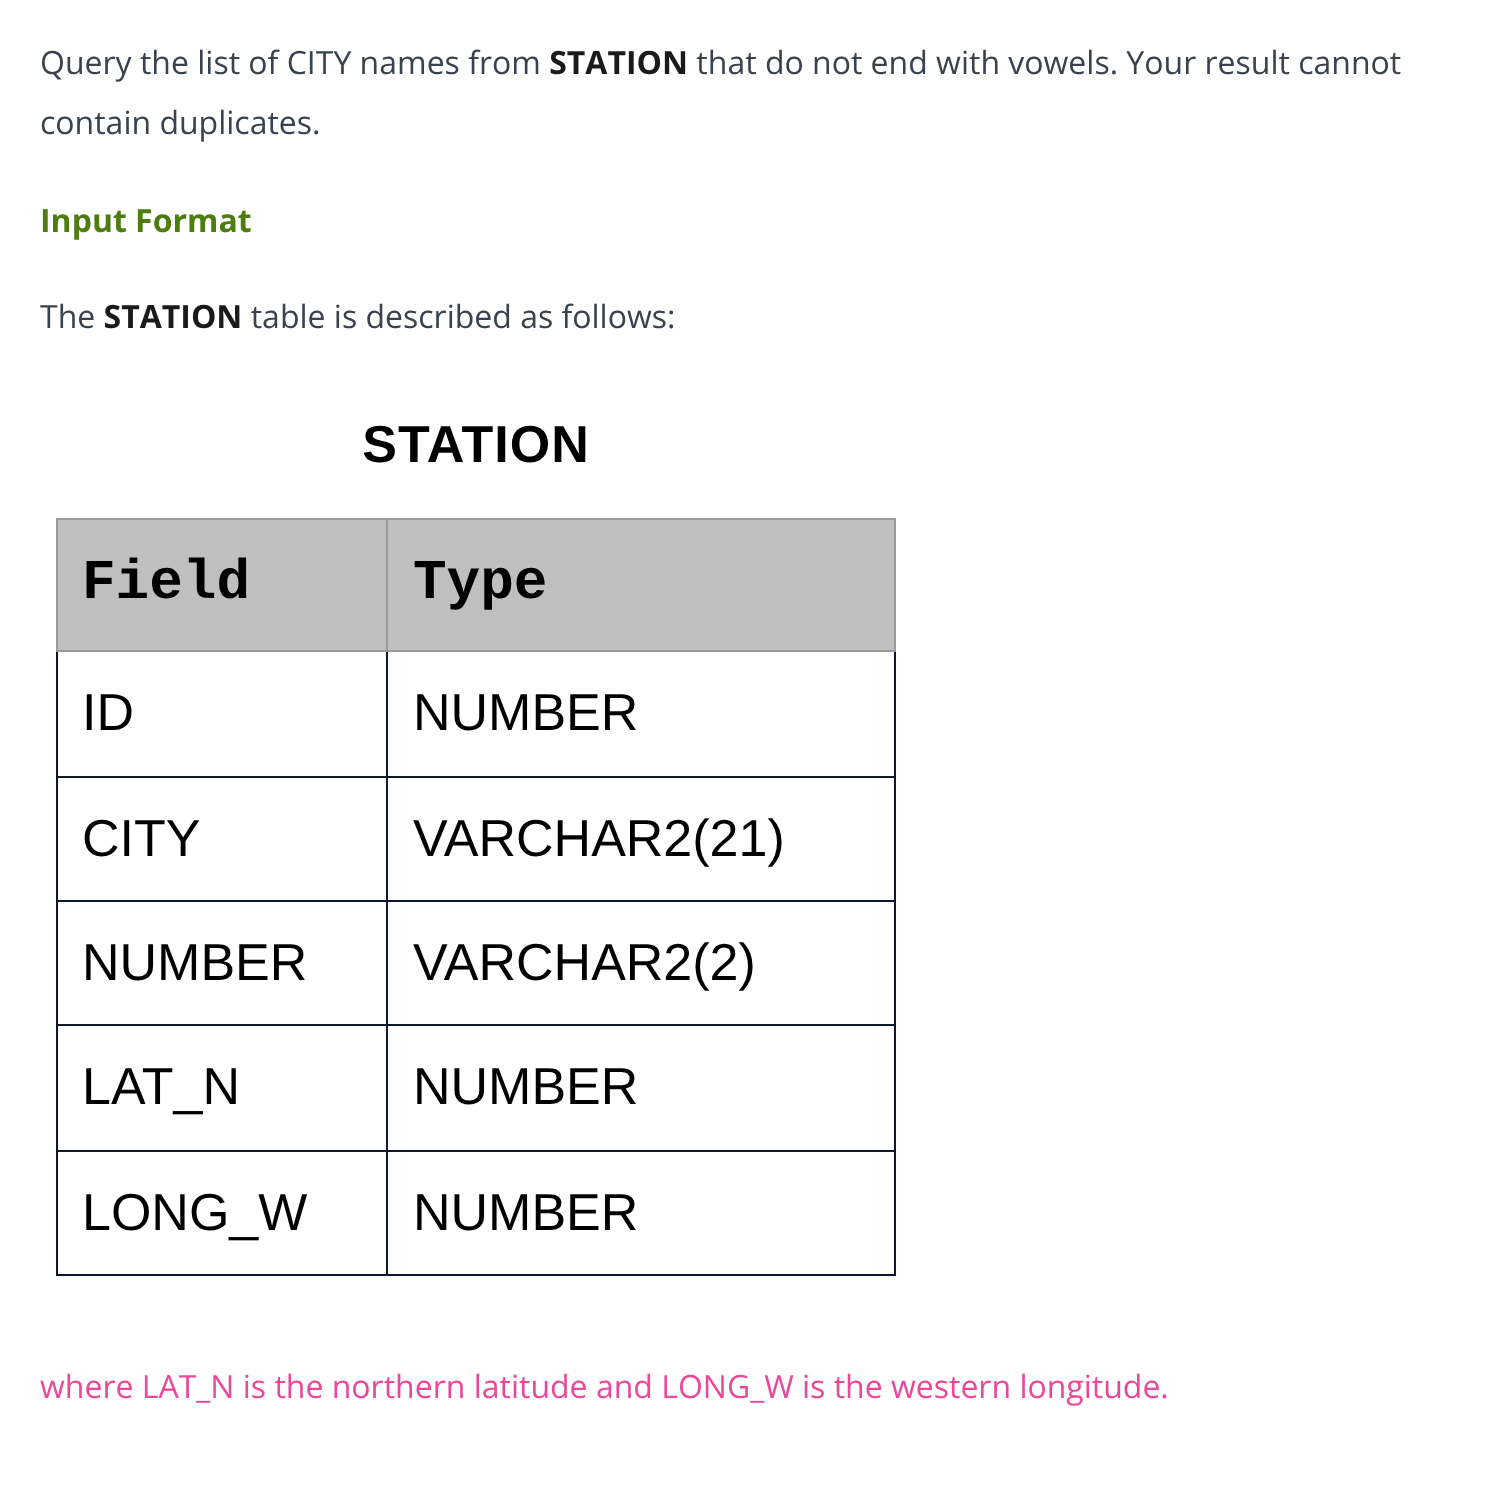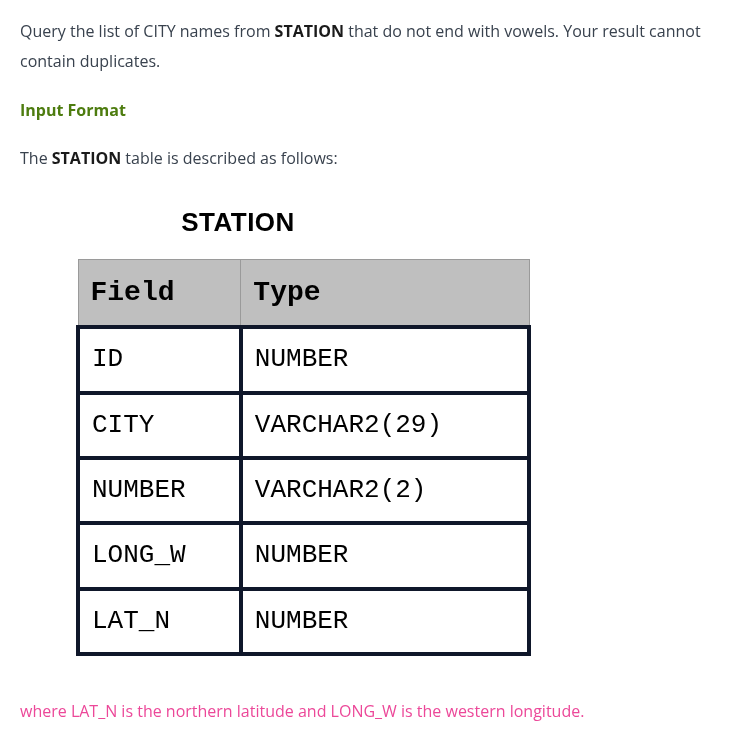--- a/index.html
+++ b/index.html
@@ -46,42 +46,41 @@
     font-weight: 700;
     font-size: 26px;
     color: #000000;
     text-align: center;
     width: 420px;
     margin-bottom: 12px;
     letter-spacing: 0.5px;
   }
   table.station {
     border-collapse: collapse;
-    width: 455px;
+    width: 420px;
     font-family: "Consolas", "Menlo", "Courier New", monospace;
-    margin-left: 48px;
   }
   table.station th {
     background: #bfbfbf;
     color: #000000;
     font-weight: 700;
     font-size: 28px;
     text-align: left;
     padding: 6px 12px;
     border: 1px solid #9a9a9a;
     font-family: "Consolas", "Menlo", "Courier New", monospace;
   }
   table.station td {
     background: #ffffff;
     color: #000000;
     font-size: 26px;
     text-align: left;
     padding: 6px 12px;
-    border: 4px solid #0f172a;
-    font-family: Liberation Mono, monospace;
+    border: 1px solid #0f172a;
+    font-family: Liberation Sans, sans-serif;
   }
   .footer-note {
     color: #ec4899;
   }
 </style>
 </head>
 <body>
 
 <p class="problem-text">
   <span>Query the list of CITY names from </span><strong>STATION</strong><span> that do not end with vowels. Your result cannot contain duplicates.</span>
@@ -102,31 +101,31 @@
         <th>Type</th>
       </tr>
     </thead>
     <tbody>
       <tr>
         <td>ID</td>
         <td>NUMBER</td>
       </tr>
       <tr>
         <td>CITY</td>
-        <td>VARCHAR2(29)</td>
+        <td>VARCHAR2(21)</td>
       </tr>
       <tr>
         <td>NUMBER</td>
         <td>VARCHAR2(2)</td>
       </tr>
       <tr>
-        <td>LONG_W</td>
+        <td>LAT_N</td>
         <td>NUMBER</td>
       </tr>
       <tr>
-        <td>LAT_N</td>
+        <td>LONG_W</td>
         <td>NUMBER</td>
       </tr>
     </tbody>
   </table>
 </div>
 
 <p class="footer-note">where LAT_N is the northern latitude and LONG_W is the western longitude.</p>
 
 </body></html>

